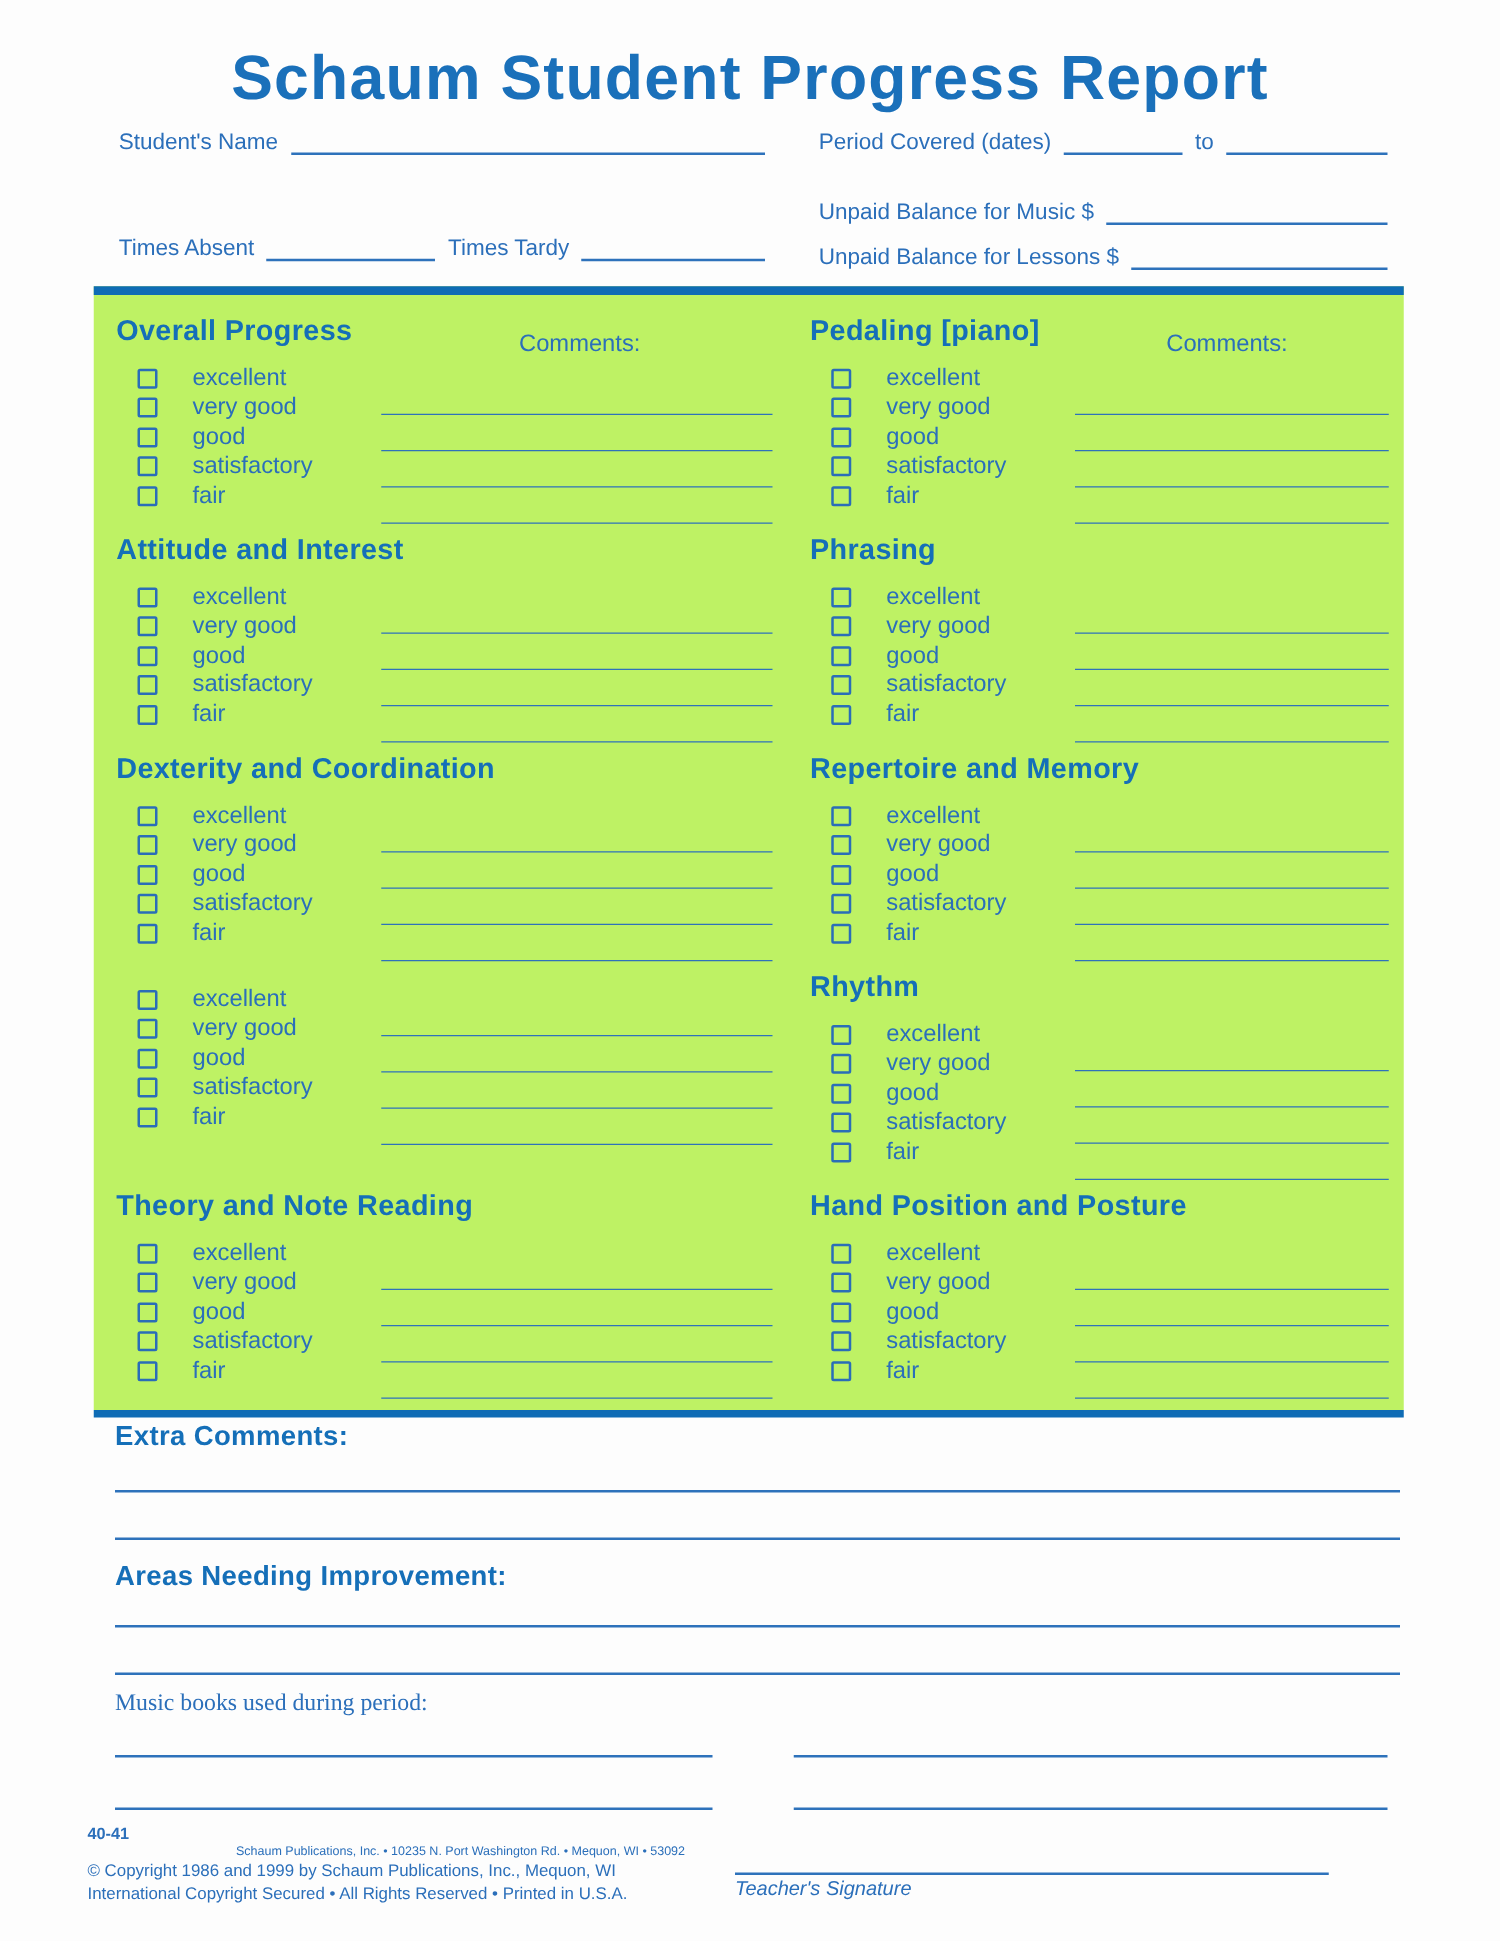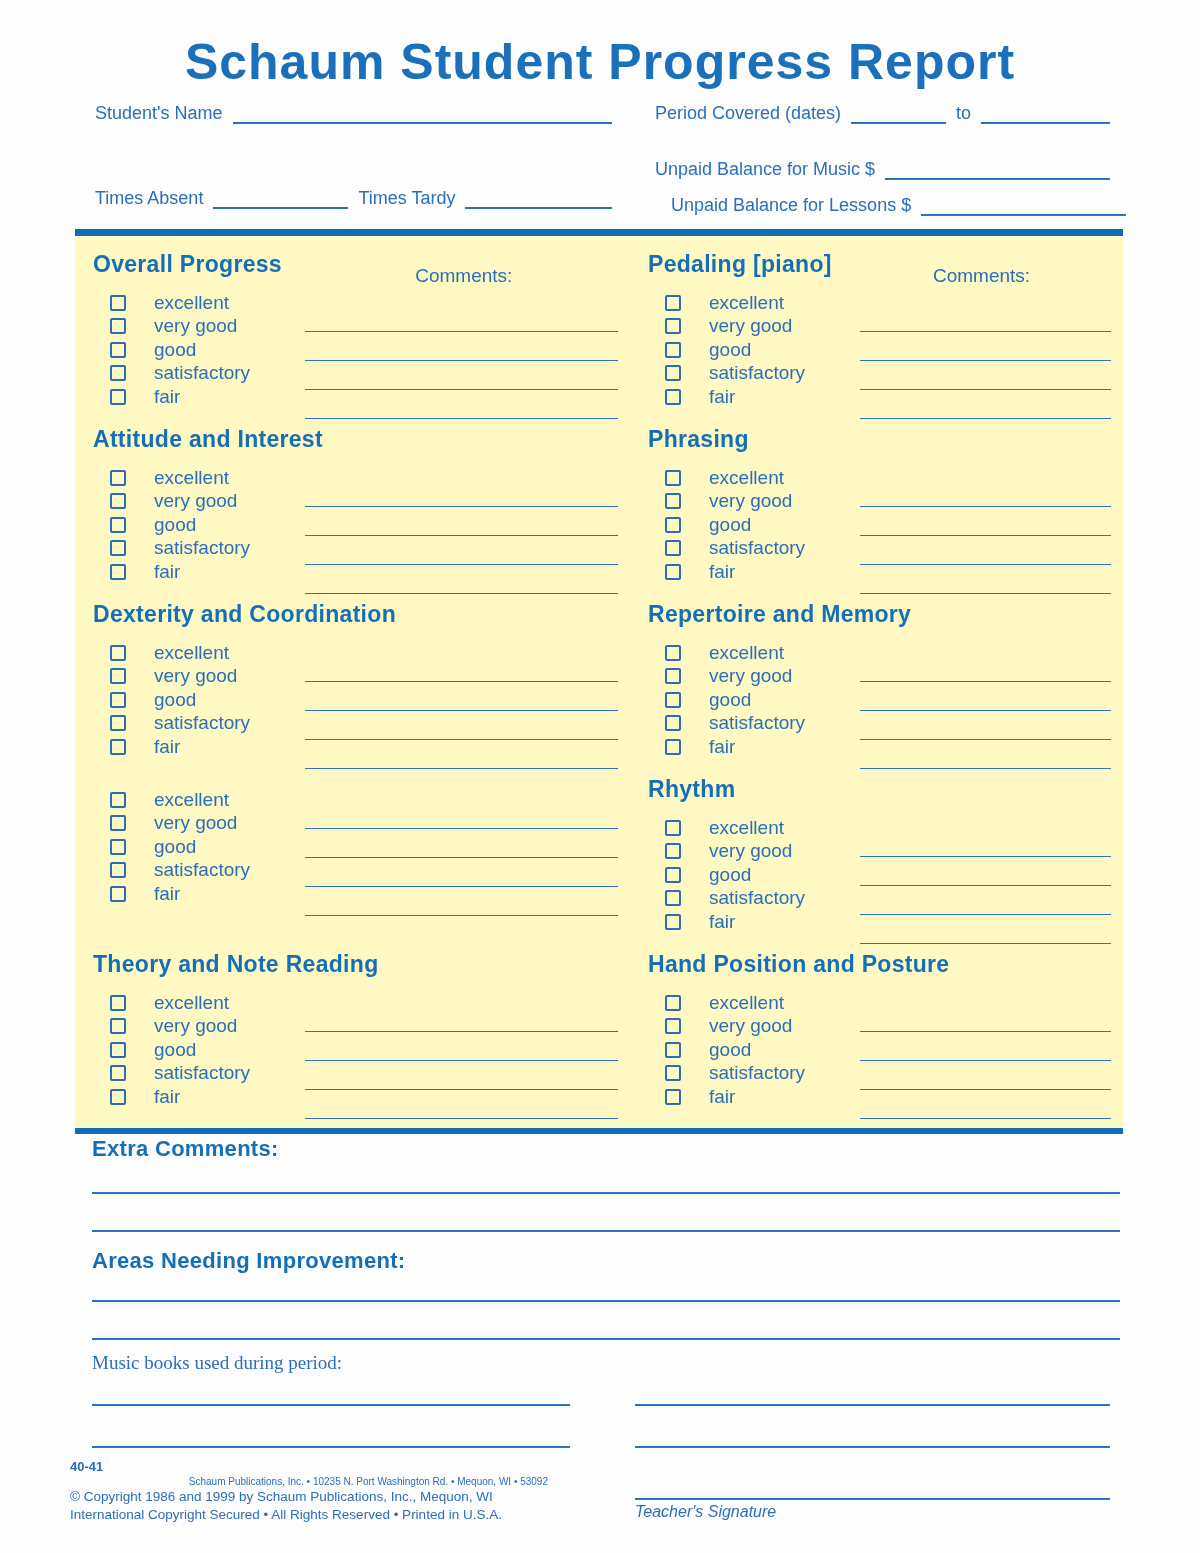--- a/index.html
+++ b/index.html
@@ -29,21 +29,21 @@
     flex:1; border-bottom:2px solid #2e72bb;
     margin-left:10px; height:20px; min-width:40px;
   }
   .fill.fixed { flex:none; }
   .gap { flex:none; margin-left:10px; }
 
   
   .panel {
     position:absolute; left:75px; top:229px;
     width:1048px; height:899px;
-    background:#fef9c3;
+    background:#bef264;
     border-top:7px solid #0f6cb5;
     box-sizing:border-box;
   }
   .bottombar {
     position:absolute; left:75px; top:1128px;
     width:1048px; height:6px; background:#0f6cb5;
   }
   .sections-grid {
     display:grid;
     grid-template-columns:555px 493px;
@@ -88,21 +88,21 @@
   .colR { width:475px; flex:none; margin-left:65px; }
   .b-rule { height:0; border-bottom:2px solid #2e72bb; }
   .b1 { margin-top:30px; }
   .b2 { margin-top:40px; }
 
   .footer-row { display:flex; margin-top:10px; }
   .footer-block { width:478px; flex:none; margin-left:-22px; line-height:1.32; }
   .f1 { font-size:13px; font-weight:bold; }
   .f2 { font-size:10px; font-weight:normal;text-align:right; }
   .f3, .f4 { font-size:13.5px; }
-  .signature-block { width:475px; flex:none; margin-left:87px; }
+  .signature-block { width:475px; flex:none; margin-left:40px; }
   .sig-rule { height:0; border-bottom:2px solid #2e72bb; margin-top:40px; }
   .sig-label { font-style:italic; font-size:16px; margin-top:3px; }
 </style>
 </head>
 <body>
 
 <div class="page">
 
   <h1 class="title">Schaum Student Progress Report</h1>
 
@@ -121,21 +121,21 @@
     <span class="lbl">Unpaid Balance for Music $</span>
     <span class="fill"></span>
   </div>
 
   <div class="hrow" style="left:95px; top:187px; width:517px;">
     <span class="lbl">Times Absent</span>
     <span class="fill fixed" style="width:135px;"></span>
     <span class="gap">Times Tardy</span>
     <span class="fill"></span>
   </div>
-  <div class="hrow" style="left:655px; top:194px; width:455px;margin-left:16px;">
+  <div class="hrow" style="left:655px; top:194px; width:455px;">
     <span class="lbl">Unpaid Balance for Lessons $</span>
     <span class="fill"></span>
   </div>
 
   <div class="panel">
     <div class="sections-grid" id="sections-grid">
   <div class="section">
     <div class="sec-head">
       <h3 class="sec-title">Overall Progress</h3>
       <span class="comments-label">Comments:</span>

